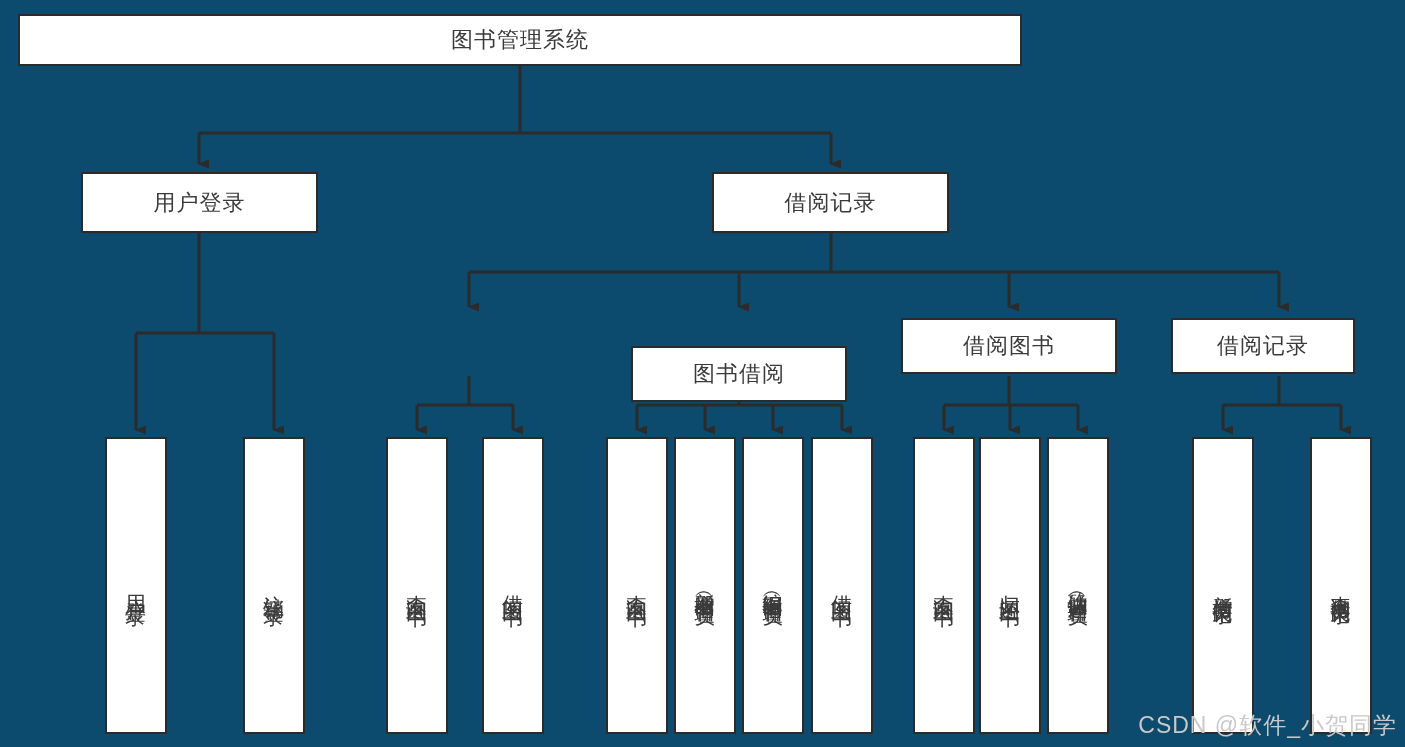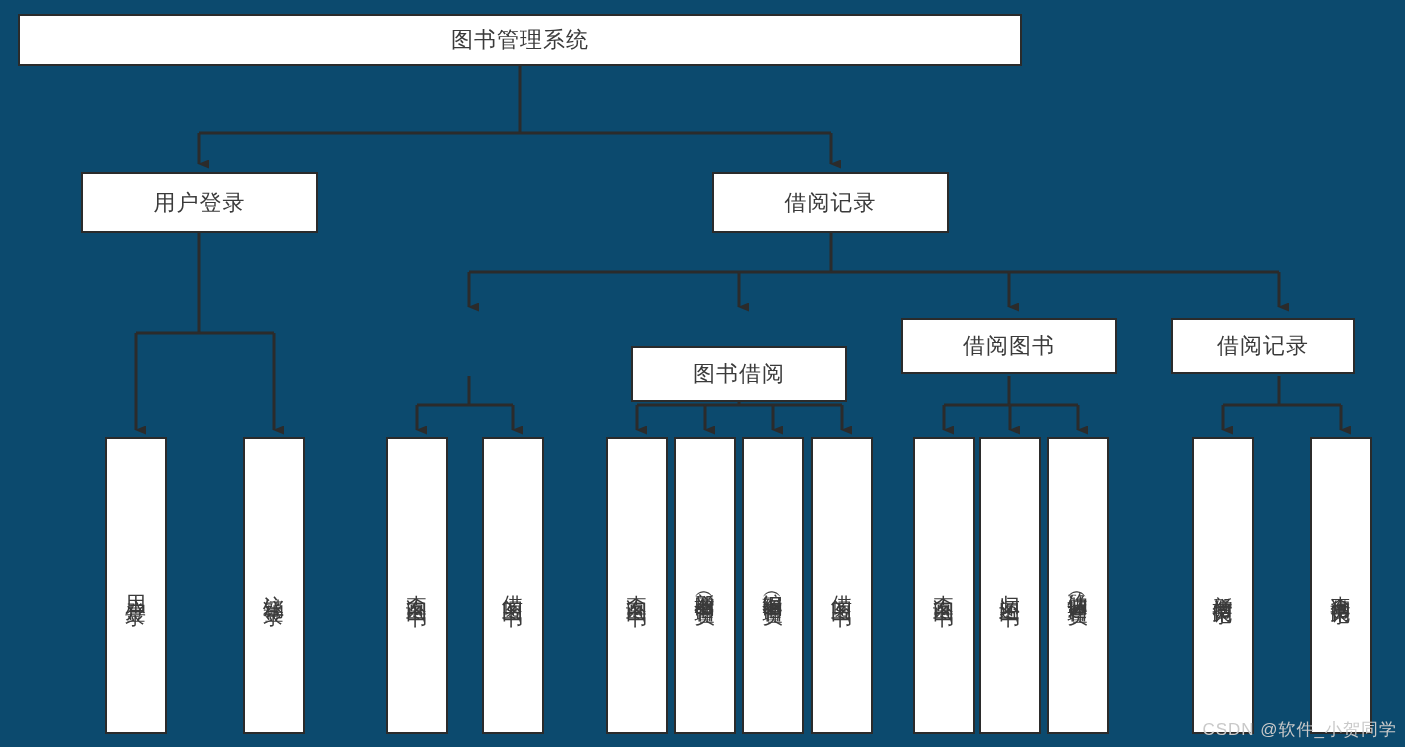--- a/index.html
+++ b/index.html
@@ -37,21 +37,21 @@
   .node.vert.tight{
     letter-spacing:2px;
     font-size:20px;
   }
   .node-title{font-size:23px;}
 
   .watermark{
     position:absolute;
     right:8px;
     bottom:6px;
-    font-size:17px;
+    font-size:23px;
     color:#c9c9c9;
     letter-spacing:1px;
     white-space:nowrap;
     pointer-events:none;
     margin-left:12px;
   }
 </style>
 </head>
 <body>
 

